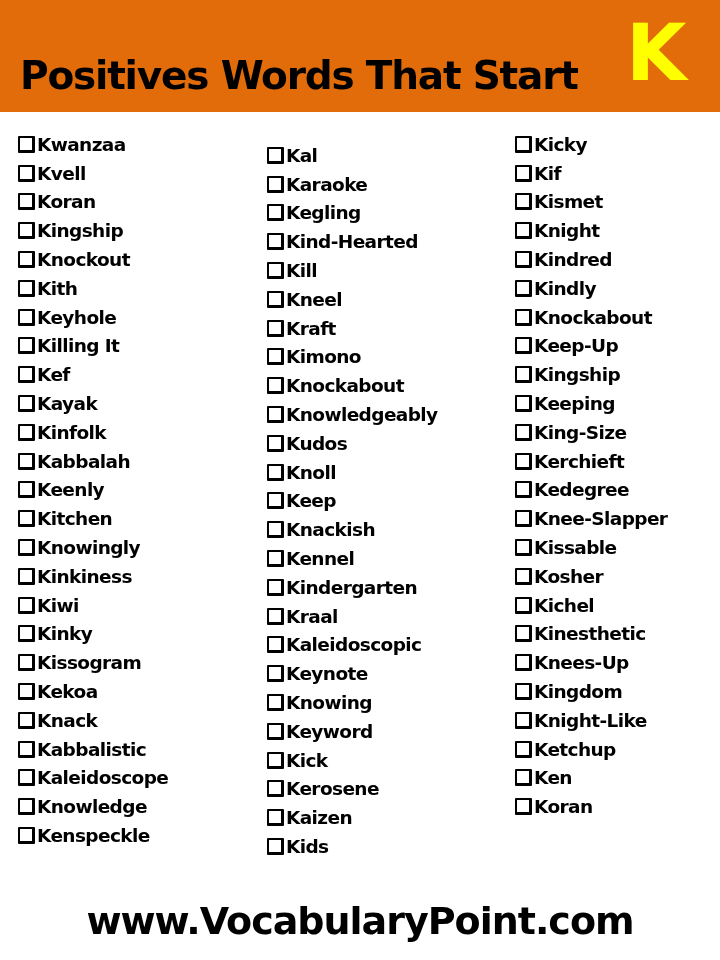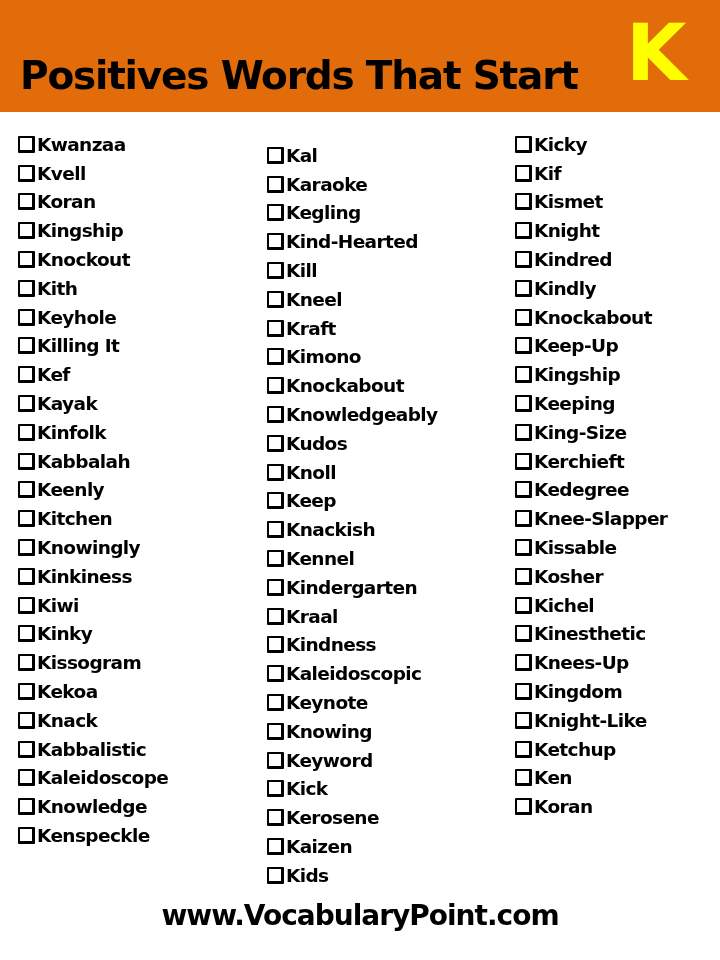--- a/index.html
+++ b/index.html
@@ -36,21 +36,21 @@
     }
     .box {
       display: inline-block; width: 12px; height: 12px;
       border: 2.5px solid #000; border-right-width: 3.5px; border-bottom-width: 3.5px;
       border-radius: 1px; margin-right: 2px; flex: none; box-sizing: border-box;
       width: 17px; height: 17px;
     }
     .footer {
       position: absolute; left: 0; top: 902px; width: 720px; text-align: center;
       font-family: "DejaVu Sans", sans-serif; font-weight: bold;
-      font-size: 28px; color: #000; letter-spacing: -1px; line-height: 1;
+      font-size: 38px; color: #000; letter-spacing: -1px; line-height: 1;
     }
   </style>
 </head>
 <body>
 
 <div class="header">
   <div class="title">Positives Words That Start</div>
   <div class="title-letter">K</div>
 </div>
 
@@ -220,24 +220,20 @@
     <div class="item">
       <span class="box"></span>
       <span>Kindergarten</span>
     </div>
     <div class="item">
       <span class="box"></span>
       <span>Kraal</span>
     </div>
     <div class="item">
       <span class="box"></span>
-      <span>Kindness</span>
-    </div>
-    <div class="item">
-      <span class="box"></span>
       <span>Kaleidoscopic</span>
     </div>
     <div class="item">
       <span class="box"></span>
       <span>Keynote</span>
     </div>
     <div class="item">
       <span class="box"></span>
       <span>Knowing</span>
     </div>

